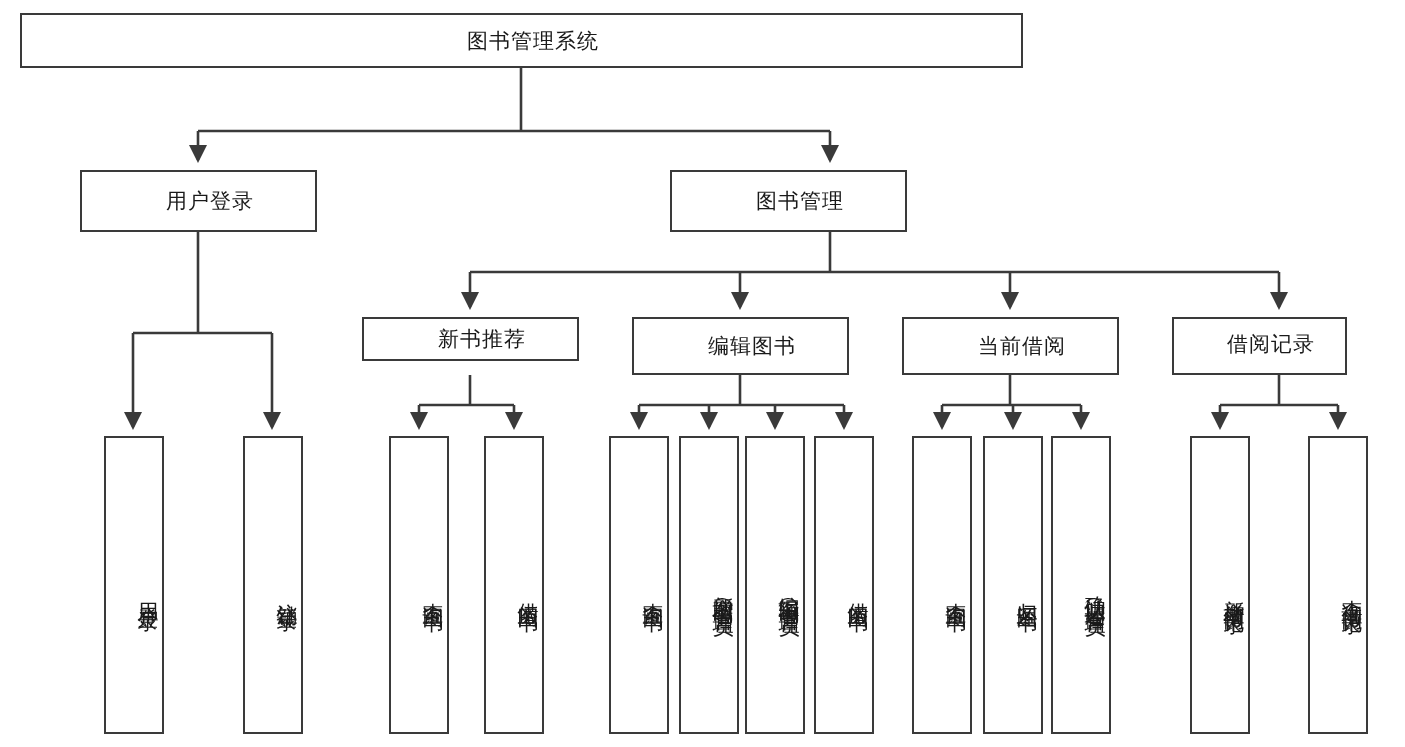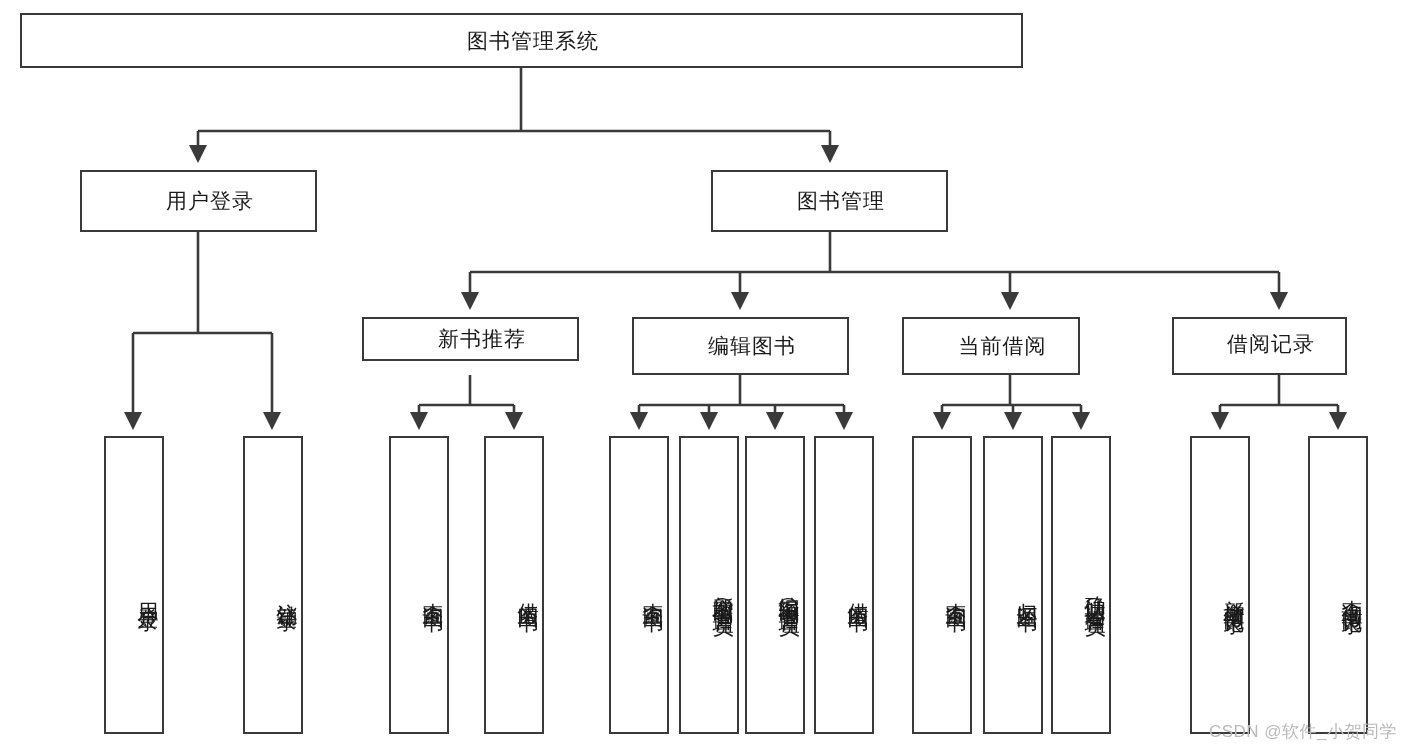--- a/index.html
+++ b/index.html
@@ -115,30 +115,30 @@
     </g>
   </svg>
 
   <div id="nodes">
       <div class="node root h" style="left: 20px; top: 13px; width: 1003px; height: 55px;">
         <span>图书管理系统</span>
       </div>
       <div class="node h" style="left: 80px; top: 170px; width: 237px; height: 62px;">
         <span>用户登录</span>
       </div>
-      <div class="node h" style="left: 711px; top: 170px; width: 237px; height: 62px;">
+      <div class="node h" style="left: 670px; top: 170px; width: 237px; height: 62px;">
         <span>图书管理</span>
       </div>
       <div class="node h" style="left: 362px; top: 317px; width: 217px; height: 44px;">
         <span>新书推荐</span>
       </div>
       <div class="node h" style="left: 632px; top: 317px; width: 217px; height: 58px;">
         <span>编辑图书</span>
       </div>
-      <div class="node h" style="left: 902px; top: 317px; width: 178px; height: 58px;">
+      <div class="node h" style="left: 902px; top: 317px; width: 217px; height: 58px;">
         <span>当前借阅</span>
       </div>
       <div class="node h" style="left: 1172px; top: 317px; width: 175px; height: 58px; font-family: Liberation Mono, monospace;">
         <span>借阅记录</span>
       </div>
       <div class="node v" style="left: 104px; top: 436px; width: 60px; height: 298px;">
         <span>用户登录</span>
       </div>
       <div class="node v" style="left: 243px; top: 436px; width: 60px; height: 298px;">
         <span>注销登录</span>
@@ -171,14 +171,13 @@
         <span>确认归还（管理员）</span>
       </div>
       <div class="node v" style="left: 1190px; top: 436px; width: 60px; height: 298px;">
         <span>新增借阅记录</span>
       </div>
       <div class="node v" style="left: 1308px; top: 436px; width: 60px; height: 298px;">
         <span>查询借阅记录</span>
       </div>
     </div>
 
-  <div id="watermark">CSDN @软件_小贺同学</div>
 </div>
 
 </body></html>

